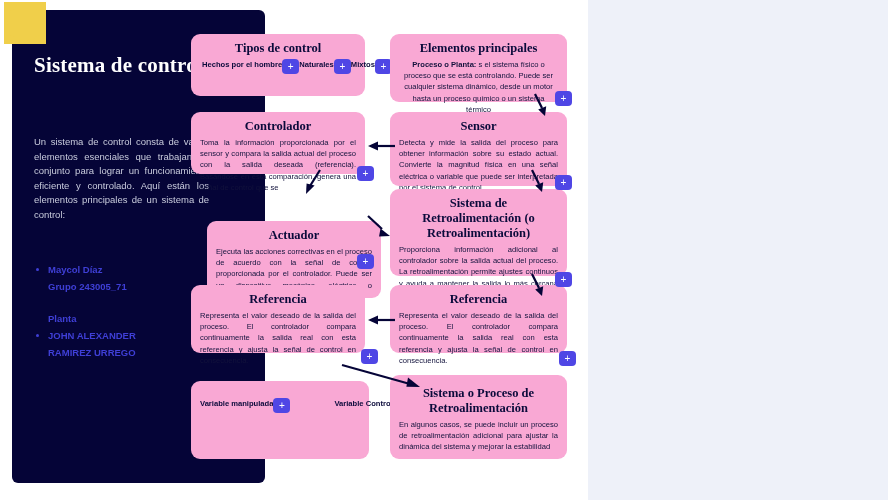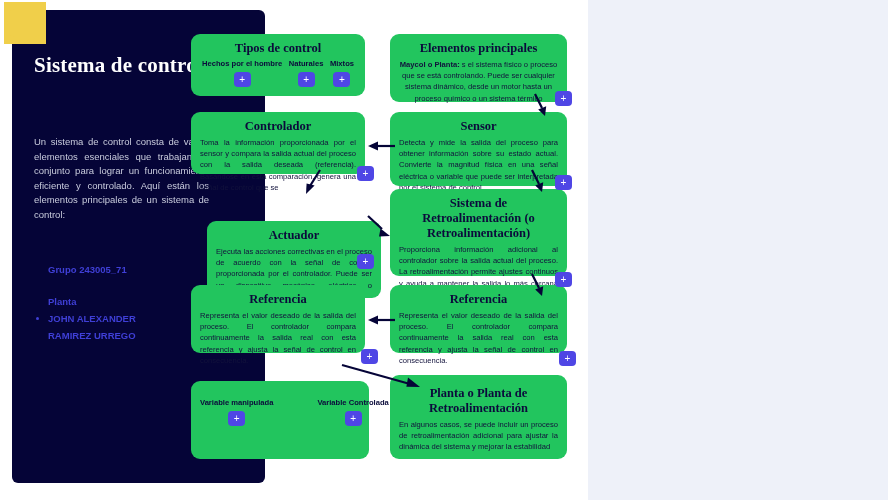--- a/index.html
+++ b/index.html
@@ -64,21 +64,21 @@
   .side-list li.bullet:before{
     content:"";position:absolute;left:2px;top:6px;
     width:3px;height:3px;border-radius:50%;background:#3f3fd6;
   }
   .side-list li.nob{padding-left:14px;}
   .spacer{height:13px;}
 
   
   .card{
     position:absolute;
-    background:#22c55e;
+    background:#f9a8d4;
     border-radius:9px;
     box-sizing:border-box;
     padding:7px 9px 8px 9px;
     z-index:4;
   }
   .card .title{
     font-family:"Liberation Serif", serif;
     font-weight:bold;
     color:#0b0b3b;
     text-align:center;
@@ -105,21 +105,21 @@
     font-size:10px;
     line-height:15px;
     text-align:center;
     font-family:"Liberation Sans", sans-serif;
     z-index:9;
     cursor:pointer;
   }
 
   
   .subrow{display:flex;justify-content:space-between;align-items:flex-start;padding:0 2px;margin-top:3px;}
-  .subitem{display:flex;flex-direction:column;align-items:center;}
+  .subitem{display:flex;flex-direction:row;align-items:center;}
   .subitem .lbl{
     font-size:7.6px;font-weight:bold;color:#0b0b3b;margin-bottom:4px;white-space:nowrap;
   }
   .subitem .pl{
     width:17px;height:15px;background:#4f46e5;border-radius:4px;color:#fff;
     font-size:10px;line-height:15px;text-align:center;cursor:pointer;
   }
   .varrow{display:flex;justify-content:space-around;align-items:flex-start;margin-top:10px;gap:44px;}
 
   .arrow{position:absolute;z-index:7;}
@@ -129,20 +129,21 @@
 <body>
 
 <div id="stage">
 
   <div class="canvas"></div>
 
   <div class="sidebar">
     <div class="side-title">Sistema de control</div>
     <div class="side-para">Un sistema de control consta de varios elementos esenciales que trabajan en conjunto para lograr un funcionamiento eficiente y controlado. Aquí están los elementos principales de un sistema de control:</div>
     <ul class="side-list">
+      <li class="bullet">Maycol Díaz</li>
       <li class="nob">Grupo 243005_71</li>
       <li class="nob spacer"></li>
       <li class="nob">Planta</li>
       <li class="bullet">JOHN ALEXANDER</li>
       <li class="nob">RAMIREZ URREGO</li>
     </ul>
   </div>
 
   <div class="badge">
     <svg viewBox="0 0 100 100">
@@ -194,21 +195,21 @@
       </div>
       <div class="subitem">
         <div class="lbl">Variable Controlada</div>
         <div class="pl">+</div>
       </div>
     </div>
   </div>
 
   <div class="card" style="left:390px;top:34px;width:177px;height:68px;">
     <div class="title">Elementos principales</div>
-    <div class="body center"><b>Maycol o Planta:</b><span> s el sistema físico o proceso que se está controlando. Puede ser cualquier sistema dinámico, desde un motor hasta un proceso químico o un sistema térmico</span></div>
+    <div class="body center"><b>Proceso o Planta:</b><span> s el sistema físico o proceso que se está controlando. Puede ser cualquier sistema dinámico, desde un motor hasta un proceso químico o un sistema térmico</span></div>
   </div>
   <div class="plusbtn" style="left:555px;top:91px;">+</div>
 
   <div class="card" style="left:390px;top:112px;width:177px;height:74px;">
     <div class="title">Sensor</div>
     <div class="body">Detecta y mide la salida del proceso para obtener información sobre su estado actual. Convierte la magnitud física en una señal eléctrica o variable que puede ser interpretada por el sistema de control.</div>
   </div>
   <div class="plusbtn" style="left:555px;top:175px;">+</div>
 
   <div class="card" style="left:390px;top:189px;width:177px;height:87px;">
@@ -217,21 +218,21 @@
   </div>
   <div class="plusbtn" style="left:555px;top:272px;">+</div>
 
   <div class="card" style="left:390px;top:285px;width:177px;height:68px;">
     <div class="title">Referencia</div>
     <div class="body">Representa el valor deseado de la salida del proceso. El controlador compara continuamente la salida real con esta referencia y ajusta la señal de control en consecuencia.</div>
   </div>
   <div class="plusbtn" style="left:559px;top:351px;">+</div>
 
   <div class="card" style="left:390px;top:375px;width:177px;height:84px;padding-top:11px;">
-    <div class="title">Planta o Planta de Retroalimentación</div>
+    <div class="title">Sistema o Proceso de Retroalimentación</div>
     <div class="body">En algunos casos, se puede incluir un proceso de retroalimentación adicional para ajustar la dinámica del sistema y mejorar la estabilidad</div>
   </div>
 
   <div class="arrow" style="left:366px;top:139px;">
     <svg width="30" height="14" viewBox="0 0 30 14">
       <line x1="29" y1="7" x2="10" y2="7" stroke="#050437" stroke-width="2.2"></line>
       <polygon points="2,7 12,2.4 12,11.6" fill="#050437"></polygon>
     </svg>
   </div>
 

